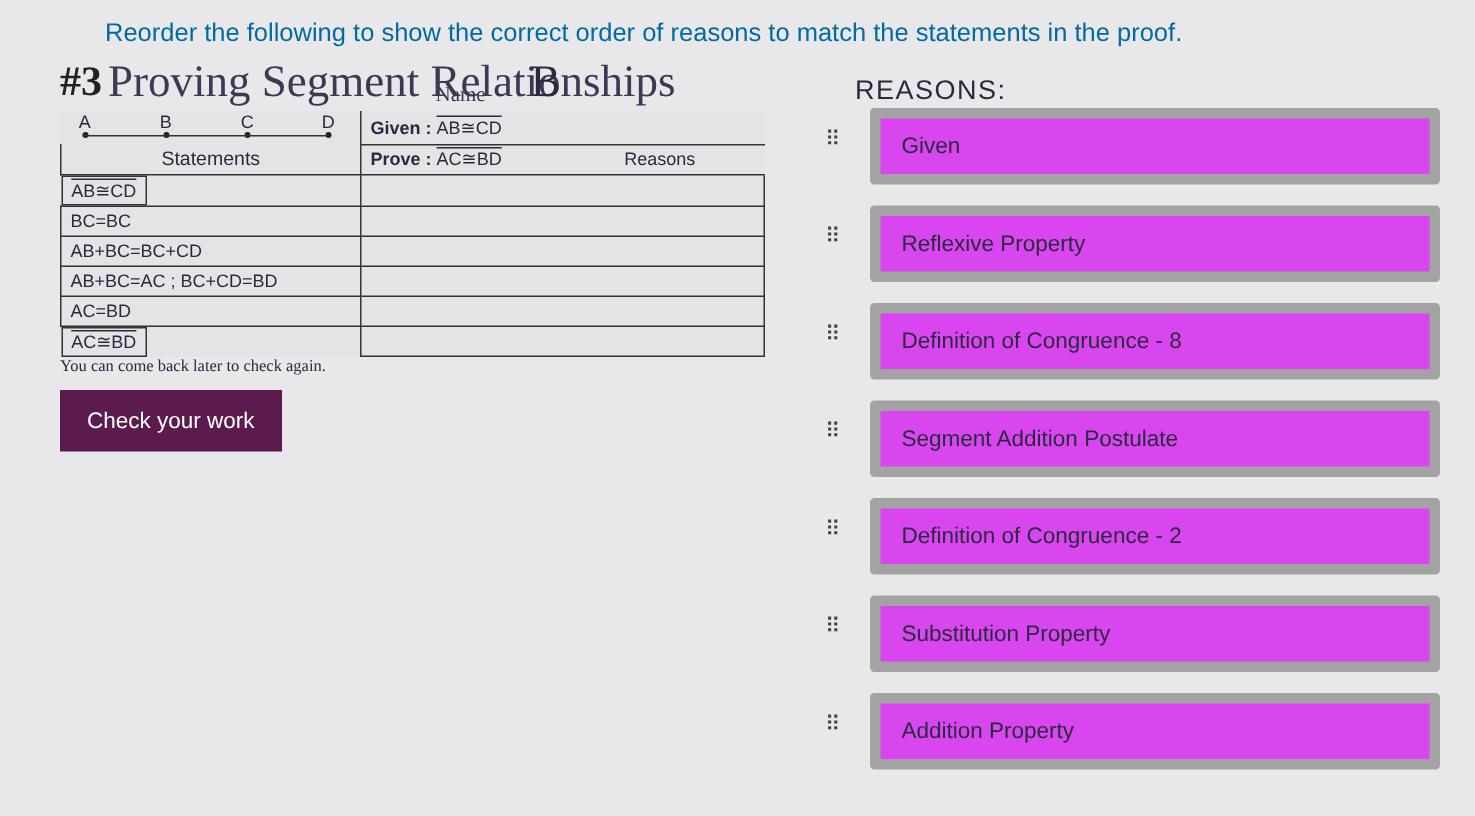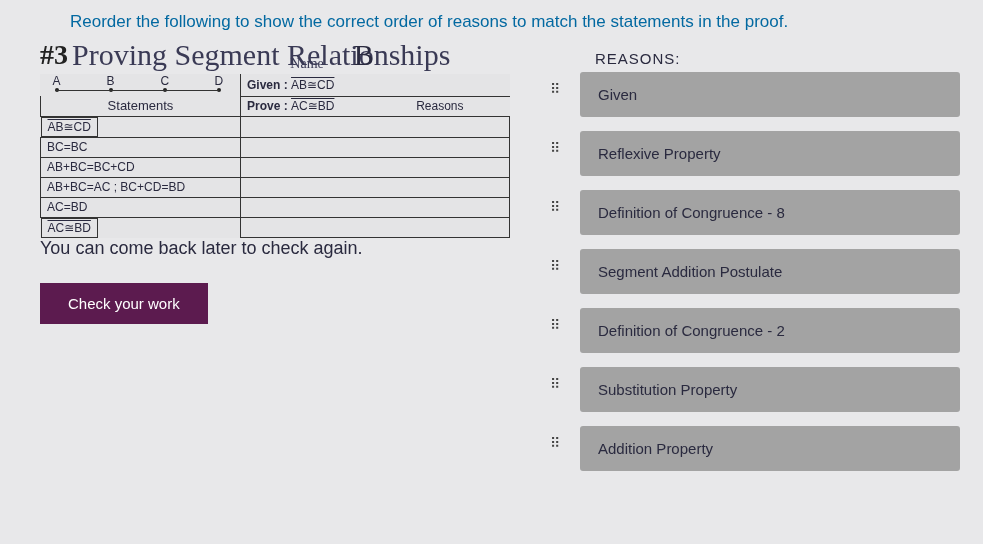--- a/index.html
+++ b/index.html
@@ -62,44 +62,44 @@
   margin-top: 2px;
 }
 .proof-table td { border: 1px solid #333; padding: 2px 6px; height: 20px; }
 .numline { position: relative; height: 18px; }
 .numline .pt { position: absolute; top: -2px; font-size: 12px; }
 .numline .dot { position: absolute; top: 12px; width: 4px; height: 4px; background:#222; border-radius:50%; }
 .over { text-decoration: overline; display:inline-block; }
 .st-head { text-align: center; font-size: 13px; }
 .prompt { font-size: 15px; margin: 26px 0 16px 0; }
 .feedback { font-size: 15px; margin: 0 0 24px 20px; }
-.later { font-size: 18px; margin-bottom: 24px; }
+.later { font-size: 11px; margin-bottom: 10px; font-family: Liberation Serif, serif; }
 .check-btn {
   background: #5c1b4f;
   color: #fff;
   border: none;
-  padding: 12px 28px;
+  padding: 12px 18px;
   font-size: 15px;
   cursor: pointer;
 }
-.reasons-label { font-size: 15px; letter-spacing: 1px; position: absolute; top: 50px; left: 570px; margin-left: 25px; }
+.reasons-label { font-size: 18px; letter-spacing: 1px; position: absolute; top: 50px; left: 570px; }
 .reason-row { display: flex; align-items: center; margin-bottom: 14px; }
 .grip {
   width: 16px; height: 16px; margin-right: 14px;
   font-size: 14px; color: #444; cursor: grab;
   letter-spacing: -2px;
   display: flex; flex-direction: column; line-height: 4px;
 }
 .reason-box {
   flex: 1;
-  border: 4px solid #a3a3a3;
+  border: 7px solid #a3a3a3;
   border-radius: 3px;
   padding: 10px 14px;
   font-size: 15px;
-  background: #a3a3a3;
+  background: #d946ef;
 }
 </style>
 </head>
 <body>
 
 <div class="instruction">Reorder the following to show the correct order of reasons to match the statements in the proof.</div>
 
 <div class="header-row">
   <span class="hash">#3</span>
   <span class="cursive-title">Proving Segment Relationships</span>

